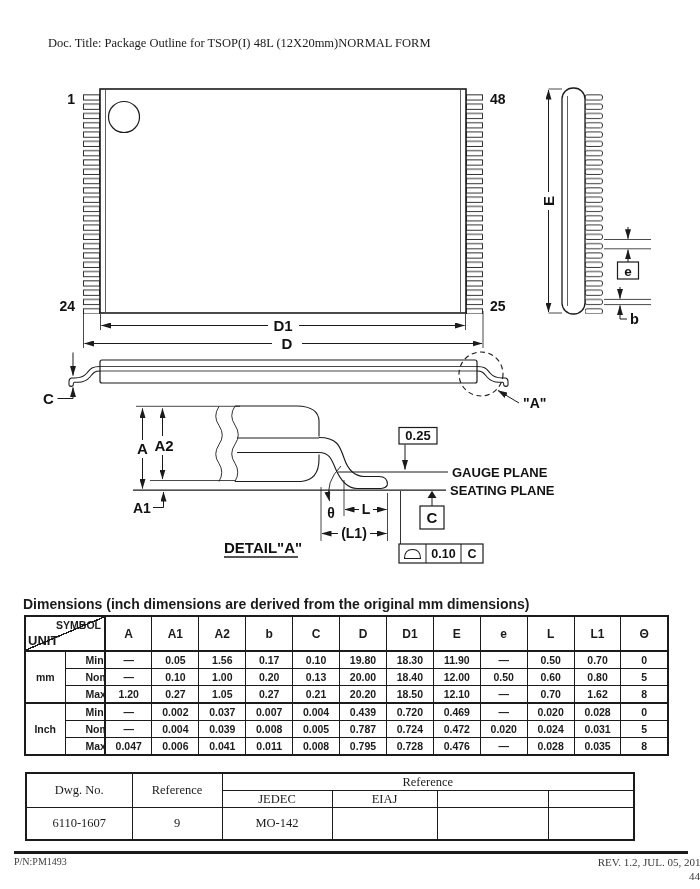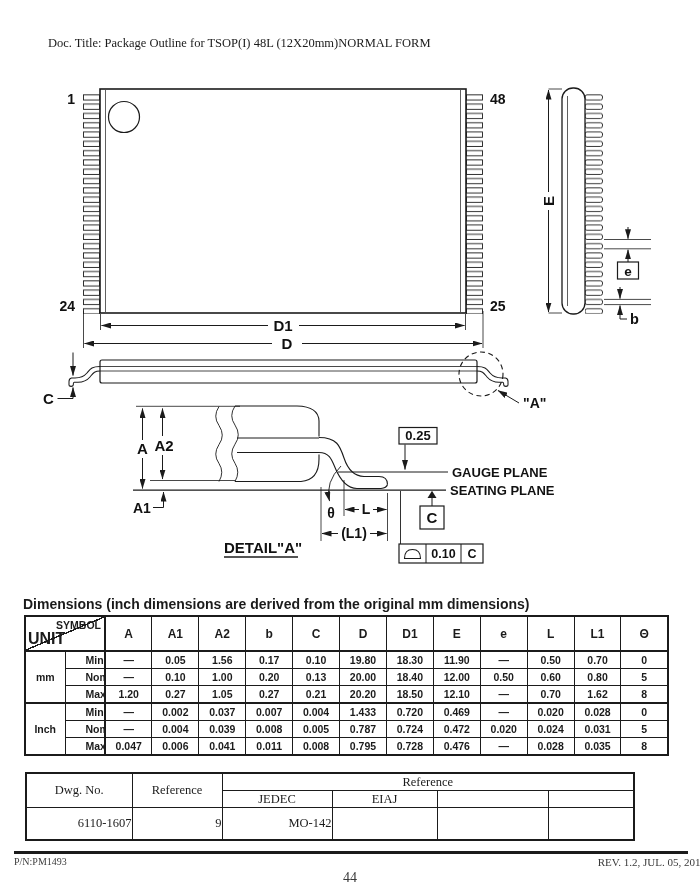--- a/index.html
+++ b/index.html
@@ -18,35 +18,35 @@
           font-size:10.5px; font-weight:bold; }
   .dimtbl td, .dimtbl th { border:1px solid #1b1b1b; padding:0; height:16px; overflow:hidden; }
   .dimtbl tr.hrow td, .dimtbl tr.hrow th { height:33px; font-size:12px; }
   .dimtbl .rb { border-right-width:2px;padding-left:20px; }
   .dimtbl tr.hrow td, .dimtbl tr.hrow th { border-bottom-width:2px; }
   .dimtbl .tb td { border-top-width:2px; }
   .diag { position:relative;
           background:linear-gradient(to bottom right, transparent calc(50% - 0.7px),
                      #1b1b1b calc(50% - 0.7px), #1b1b1b calc(50% + 0.7px), transparent calc(50% + 0.7px)); }
   .diag .sym  { position:absolute; top:2px; right:3px; font-size:10.5px; }
-  .diag .unit { position:absolute; bottom:2px; left:2px; font-size:16px; }
+  .diag .unit { position:absolute; bottom:2px; left:2px; font-size:13px; }
 
   table.revtbl { position:absolute; left:25px; top:772px; width:610px; table-layout:fixed;
           border-collapse:collapse; border:2px solid #1b1b1b; text-align:center;
           font-family:"Liberation Serif",serif; font-size:12.5px; }
   .revtbl td { border:1px solid #1b1b1b; padding:0; height:16px; }
-  .revtbl tr.vals td { height:31px;text-align:right; }
+  .revtbl tr.vals td { height:31px; }
 
   .rule { position:absolute; left:14px; top:851px; width:674px; height:2.5px; background:#1b1b1b; }
   .fl { position:absolute; left:14px; top:856px; font-family:"Liberation Serif",serif;
         font-size:10px; color:#3a3a3a; }
   .fr { position:absolute; right:-6px; top:856px; font-family:"Liberation Serif",serif;
         font-size:11px; color:#3a3a3a; }
-  .pg { position:absolute; left:0; top:870px; width:700px; text-align:center;
-        font-family:"Liberation Serif",serif; font-size:14px; color:#3a3a3a; }
+  .pg { position:absolute; left:0; top:870px; width:700px; text-align:right;
+        font-family:"Liberation Serif",serif; font-size:11px; color:#3a3a3a; }
 </style>
 </head>
 <body>
 
 <div class="page">
 
   <div class="doct">Doc. Title: Package Outline for TSOP(I) 48L (12X20mm)NORMAL FORM</div>
 
   <svg class="draw" width="700" height="515" viewBox="0 70 700 515" stroke="#1b1b1b" fill="none" stroke-width="1">
     <defs>
@@ -318,21 +318,21 @@
           <td>8</td>
     </tr>
     <tr class="tb">
       <td rowspan="3">Inch</td>
       <td class="rb">Min.</td>
       <td>—</td>
           <td>0.002</td>
           <td>0.037</td>
           <td>0.007</td>
           <td>0.004</td>
-          <td>1.433</td>
+          <td>0.439</td>
           <td>0.720</td>
           <td>0.469</td>
           <td>—</td>
           <td>0.020</td>
           <td>0.028</td>
           <td>0</td>
     </tr>
     <tr>
       <td class="rb">Nom.</td>
       <td>—</td>

